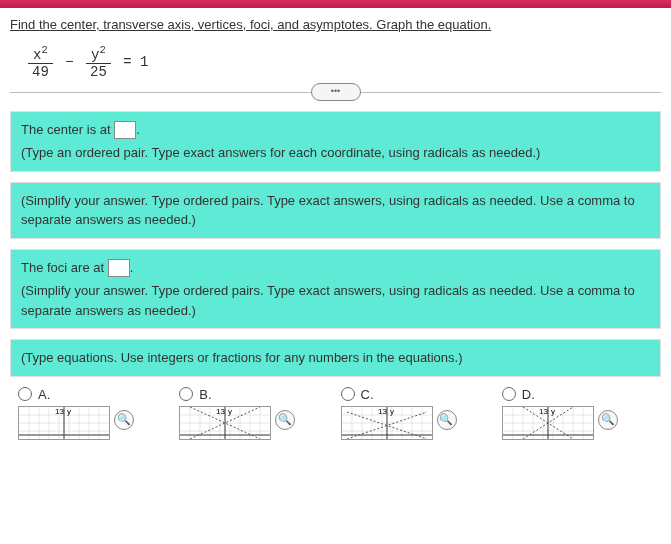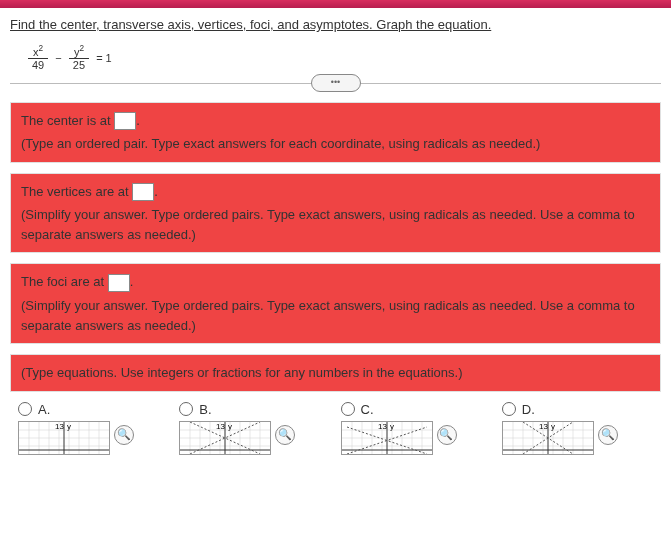--- a/index.html
+++ b/index.html
@@ -1,27 +1,27 @@
 <!DOCTYPE html>
 <html><head>
   <meta charset="utf-8">
   <style>
     * { margin: 0; padding: 0; box-sizing: border-box; }
     body { font-family: Arial, sans-serif; font-size: 13px; color: #333; width: 671px; background: #fff; }
     .topbar { height: 8px; background: linear-gradient(to bottom, #d82e5f, #b81e4f); }
     .content { padding: 8px 10px; }
     .problem-text { margin-bottom: 10px; line-height: 1.4; text-decoration: underline; }
-    .equation { margin: 8px 0 0 18px; font-family: Liberation Sans, sans-serif; font-size: 11px; }
+    .equation { margin: 8px 0 0 18px; font-family: Liberation Mono, monospace; font-size: 14px; }
     .frac { display: inline-block; vertical-align: middle; text-align: center; }
     .frac .num { display: block; border-bottom: 1px solid #333; padding: 0 4px; }
     .frac .den { display: block; padding: 0 4px; }
     sup { font-size: 0.75em; }
     .divider { border: none; border-top: 1px solid #bbb; margin: 12px 0; }
     .expand-btn { display: block; margin: -22px auto 10px; width: 50px; height: 18px; border: 1px solid #888; border-radius: 10px; background: #f5f5f5; text-align: center; font-size: 9px; line-height: 14px; color: #666; }
-    .section { background: #ef4444; border: 1px solid #e0e0e0; padding: 8px 10px; margin-bottom: 10px; line-height: 1.5; }
+    .section { background: #5eead4; border: 1px solid #e0e0e0; padding: 8px 10px; margin-bottom: 10px; line-height: 1.5; }
     .input-box { display: inline-block; width: 22px; height: 18px; border: 1px solid #888; background: #fff; vertical-align: middle; }
     .select-box { display: inline-block; border: 1px solid #888; background: #fff; padding: 1px 2px; vertical-align: middle; }
     .select-box .sel-space { display: inline-block; width: 40px; height: 14px; }
     .select-box .caret { display: inline-block; border-left: 1px solid #888; padding: 0 3px; font-size: 9px; }
     .hint { font-size: 13px; color: #333; }
     .graph-question { margin: 6px 0 8px 10px; }
     .choices { display: flex; gap: 10px; padding: 0 8px 8px; }
     .choice { flex: 1; }
     .choice-label { display: flex; align-items: center; gap: 6px; margin-bottom: 4px; }
     .radio { width: 14px; height: 14px; border: 1px solid #666; border-radius: 50%; background: #fff; display: inline-block; }
@@ -59,24 +59,20 @@
   <div class="section">
     <div class="text-line">
       <span>The center is at </span>
       <span class="input-box"></span>.
     </div>
     <div class="hint">(Type an ordered pair. Type exact answers for each coordinate, using radicals as needed.)</div>
   </div>
 
 
   <div class="section">
-    <div class="text-line">
-      <span>The vertices are at </span>
-      <span class="input-box"></span>.
-    </div>
     <div class="hint">(Simplify your answer. Type ordered pairs. Type exact answers, using radicals as needed. Use a comma to separate answers as needed.)</div>
   </div>
 
   <div class="section">
     <div class="text-line">
       <span>The foci are at </span>
       <span class="input-box"></span>.
     </div>
     <div class="hint">(Simplify your answer. Type ordered pairs. Type exact answers, using radicals as needed. Use a comma to separate answers as needed.)</div>
   </div>

